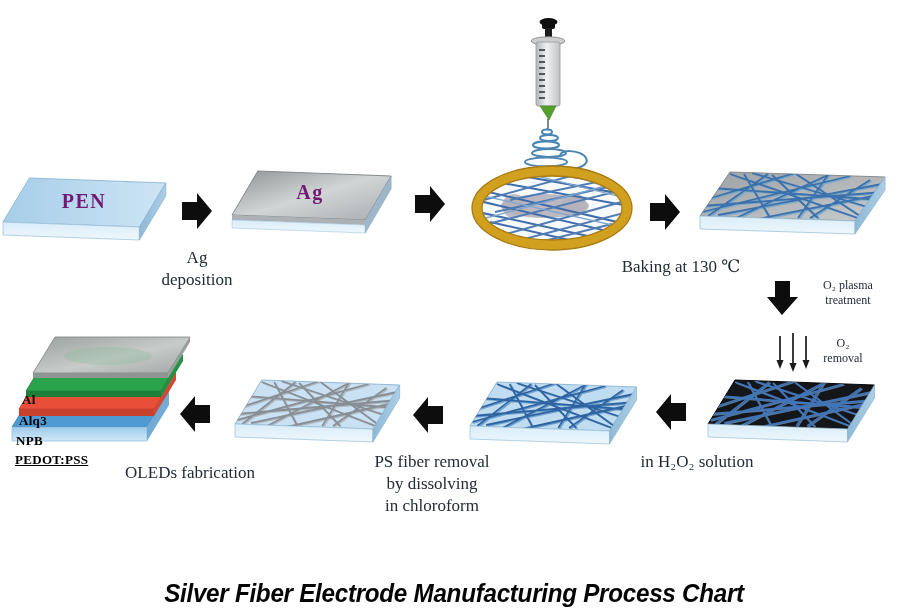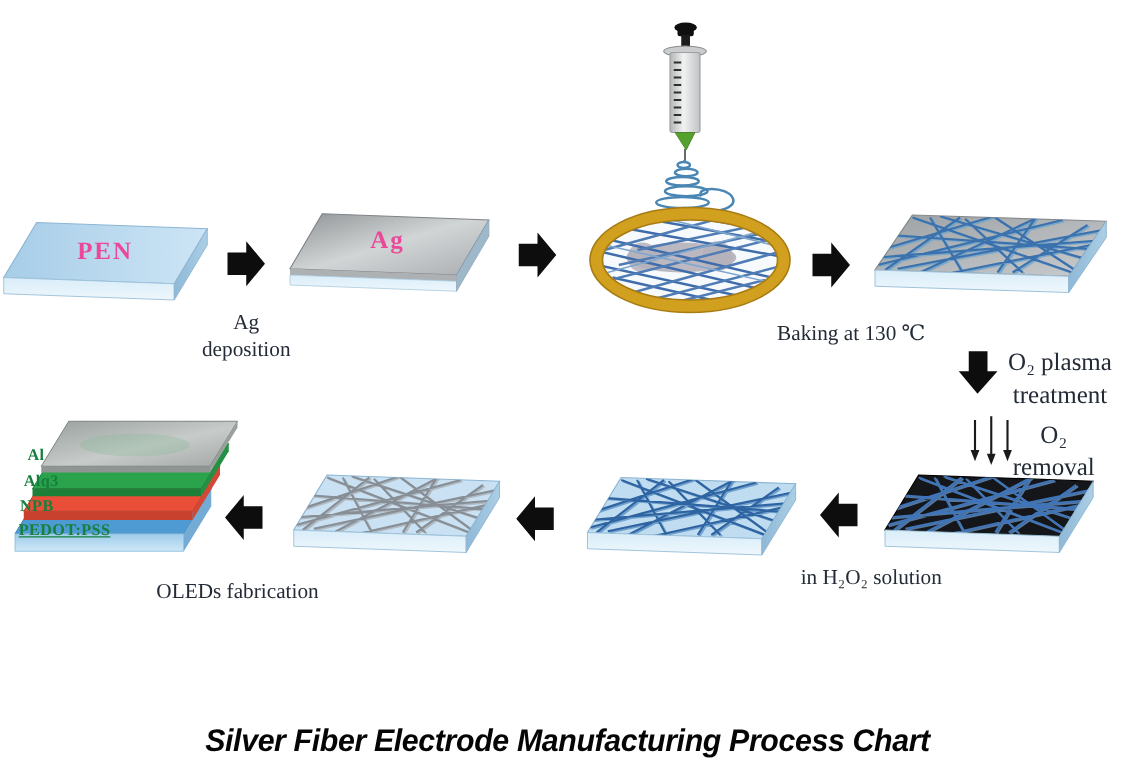--- a/index.html
+++ b/index.html
@@ -1,25 +1,25 @@
 <!DOCTYPE html>
 <html><head>
 <meta charset="utf-8">
 <style>
   html,body{margin:0;padding:0;background:#fff;}
   #stage{position:relative;width:907px;height:614px;background:#ffffff;overflow:hidden;
          font-family:"Liberation Serif","DejaVu Serif",serif;}
   #art{position:absolute;left:0;top:0;}
   .lbl{position:absolute;transform:translateX(-50%);text-align:center;
        font:17px/1.28 "Liberation Serif","DejaVu Serif",serif;color:#232b36;white-space:nowrap;}
-  .lbl.small{font-size:20px;}
+  .lbl.small{font-size:12px;}
   .sub{position:absolute;transform:translateX(-50%);
-       font:bold 20px "Liberation Serif","DejaVu Serif",serif;color:#ec4899;letter-spacing:1.5px;}
+       font:bold 20px "Liberation Serif","DejaVu Serif",serif;color:#701a75;letter-spacing:1.5px;}
   .slbl{position:absolute;font:bold 13px/1 "Liberation Serif","DejaVu Serif",serif;
-        color:#15803d;letter-spacing:.3px;white-space:nowrap;}
+        color:#000000;letter-spacing:.3px;white-space:nowrap;margin-top:36px;}
   .caption{position:absolute;left:50%;top:579px;transform:translateX(-50%) scaleX(.97);
            font:italic 700 25px "Liberation Sans","DejaVu Sans",sans-serif;color:#050505;
            letter-spacing:-.3px;white-space:nowrap;}
 </style>
 </head>
 <body>
 
 <div id="stage">
 
 <svg id="art" width="907" height="614" viewBox="0 0 907 614">
@@ -223,20 +223,25 @@
 
 <div class="lbl small" style="left:843px;top:336px;">
   <div>O₂</div>
   <div>removal</div>
 </div>
 
 <div class="lbl" style="left:697px;top:451px;">
   <div>in H₂O₂ solution</div>
 </div>
 
+<div class="lbl" style="left:432px;top:451px;">
+  <div>PS fiber removal</div>
+  <div>by dissolving</div>
+  <div>in chloroform</div>
+</div>
 
 <div class="lbl" style="left:190px;top:462px;text-align:right;">
   <div>OLEDs fabrication</div>
 </div>
 
 <div class="slbl" style="left:22px;top:357px;">Al</div>
 <div class="slbl" style="left:19px;top:378px;text-align:right;">Alq3</div>
 <div class="slbl" style="left:16px;top:398px;">NPB</div>
 <div class="slbl" style="left:15px;top:417px;text-decoration:underline;">PEDOT:PSS</div>
 

